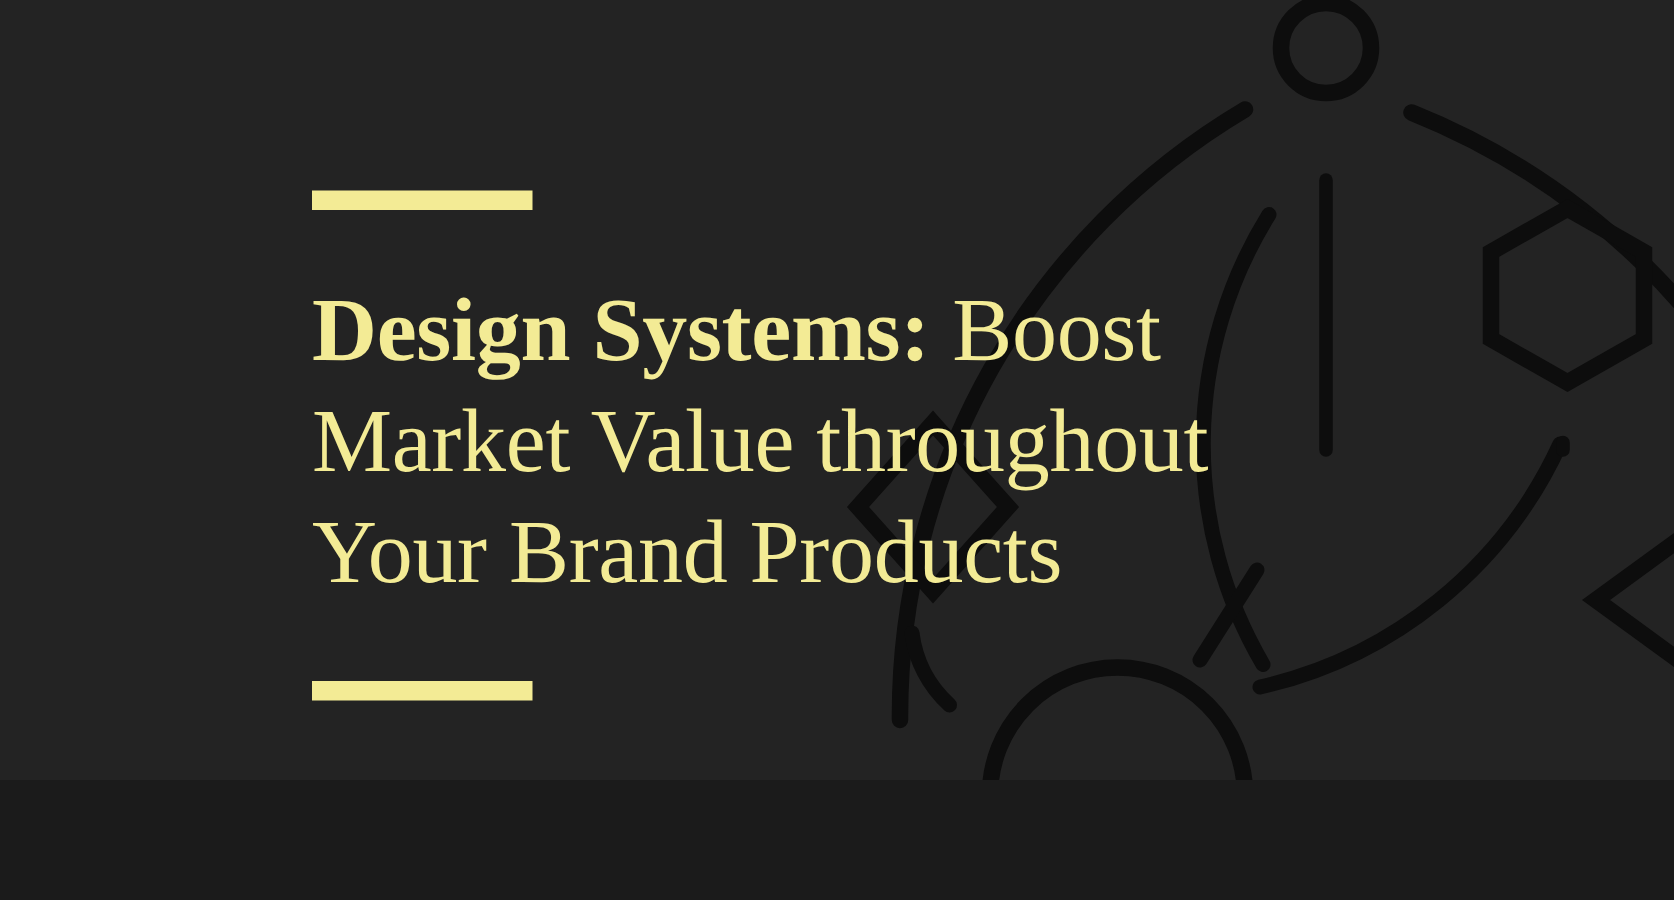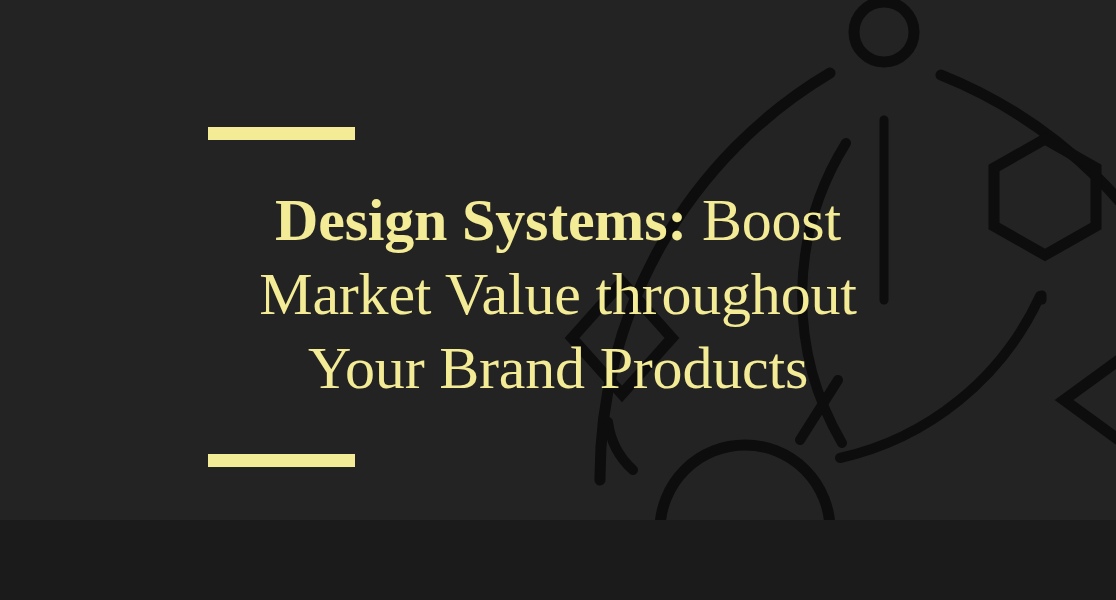--- a/index.html
+++ b/index.html
@@ -10,21 +10,20 @@
   }
   * { box-sizing: border-box; }
 
   .slide {
     position: relative;
     width: 1116px;
     height: 520px;
     overflow: hidden;
     background: #232323;
     font-family: "Liberation Serif", "DejaVu Serif", serif;
-    text-align: center;
   }
 
   
   .decor {
     position: absolute;
     top: 0;
     left: 0;
     width: 1116px;
     height: 600px;
     pointer-events: none;

